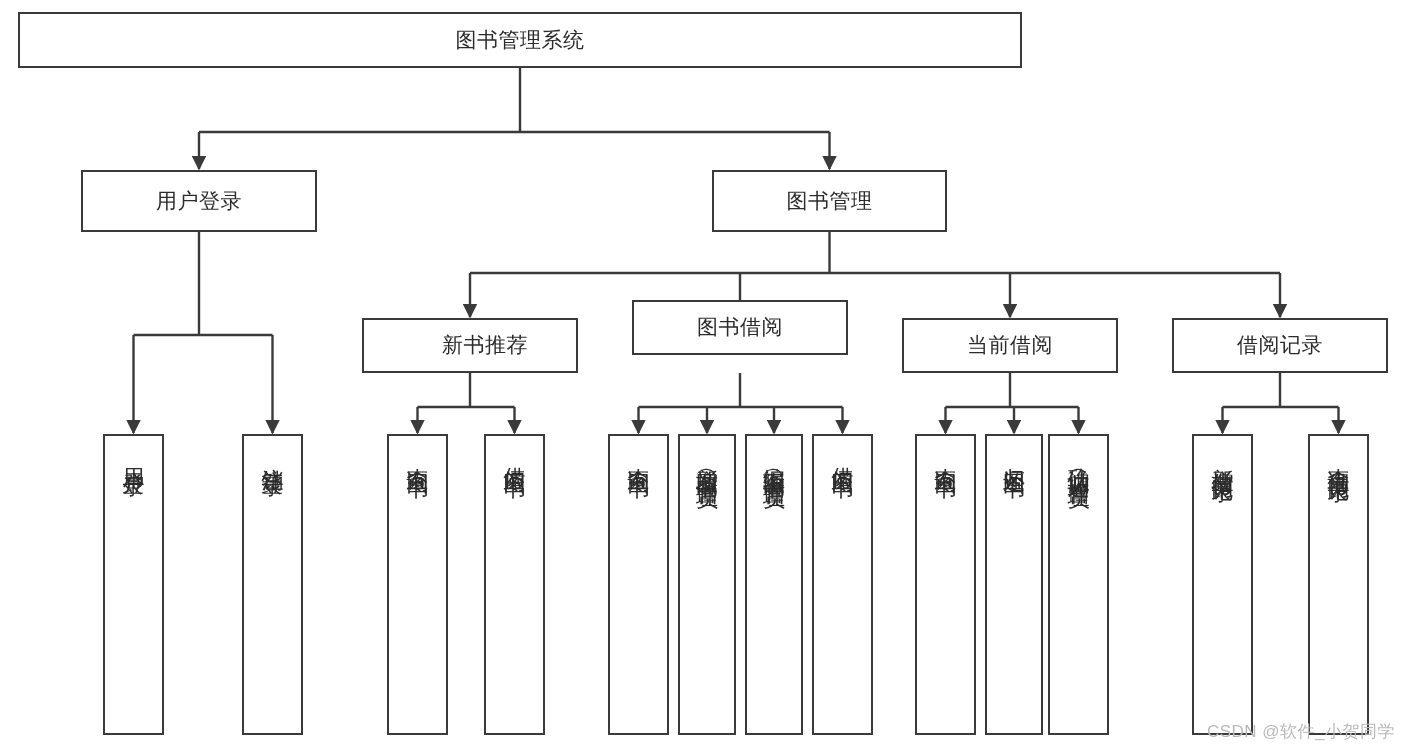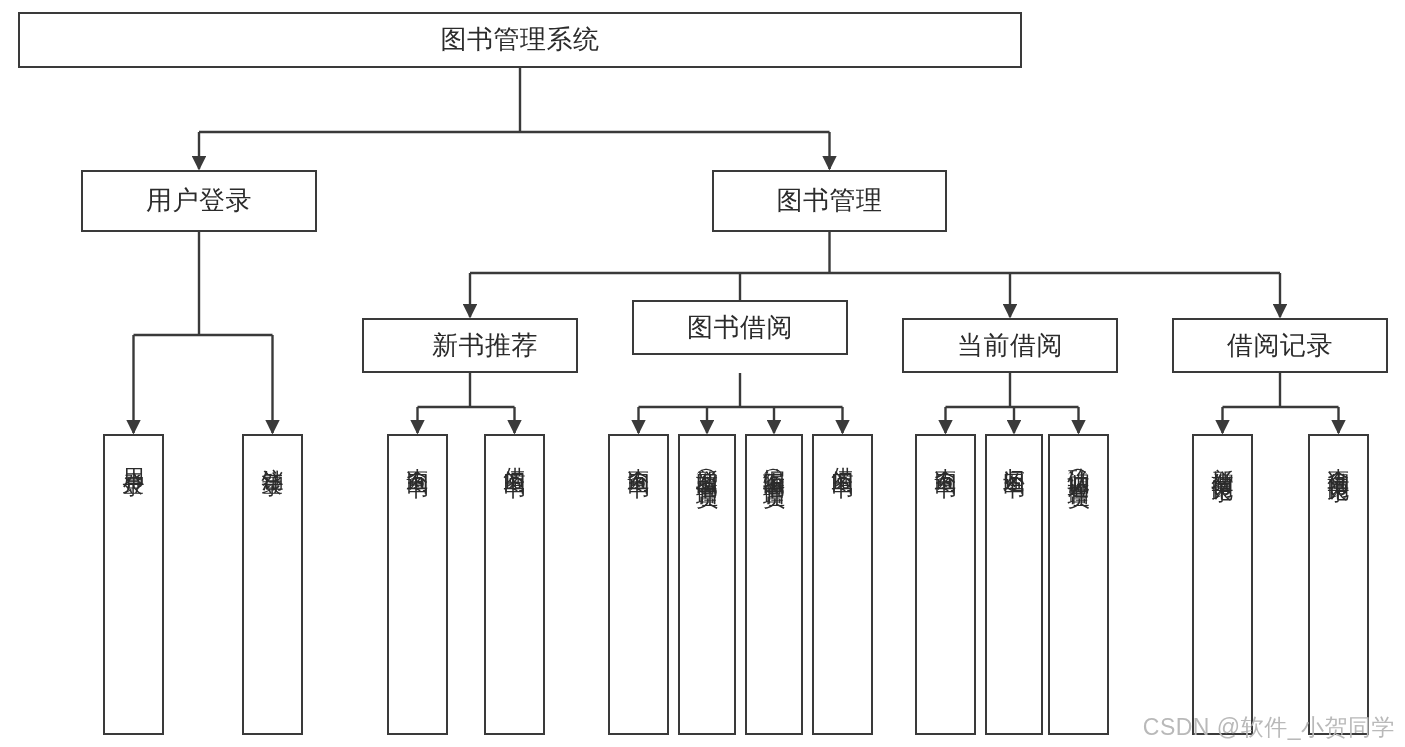--- a/index.html
+++ b/index.html
@@ -31,21 +31,21 @@
     box-sizing: border-box;
     background: #ffffff;
     border: 2px solid #3a3a3a;
     display: flex;
     align-items: center;
     justify-content: center;
     z-index: 2;
   }
   .node-label {
     color: #2b2b2b;
-    font-size: 26px;
+    font-size: 21px;
     line-height: 1.15;
     letter-spacing: 0.5px;
     white-space: nowrap;
     user-select: none;
   }
   .node.leaf {
     align-items: flex-start;
     padding-top: 14px;
   }
   .node.leaf .node-label {
@@ -54,21 +54,21 @@
     white-space: normal;
     letter-spacing: 3px;
     font-size: 22px;
     line-height: 1.0;
   }
   #watermark {
     position: absolute;
     right: 10px;
     bottom: 4px;
     color: #b9b9b9;
-    font-size: 23px;
+    font-size: 17px;
     letter-spacing: 0.5px;
     z-index: 5;
     user-select: none;
     white-space: nowrap;
   }
 </style>
 </head>
 <body>
 
 <div id="diagram-root">

